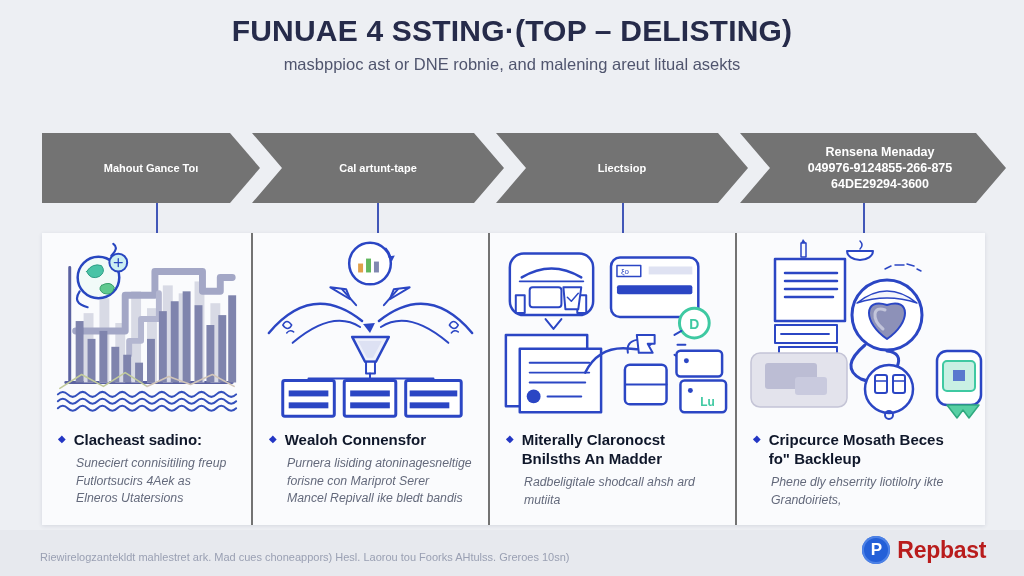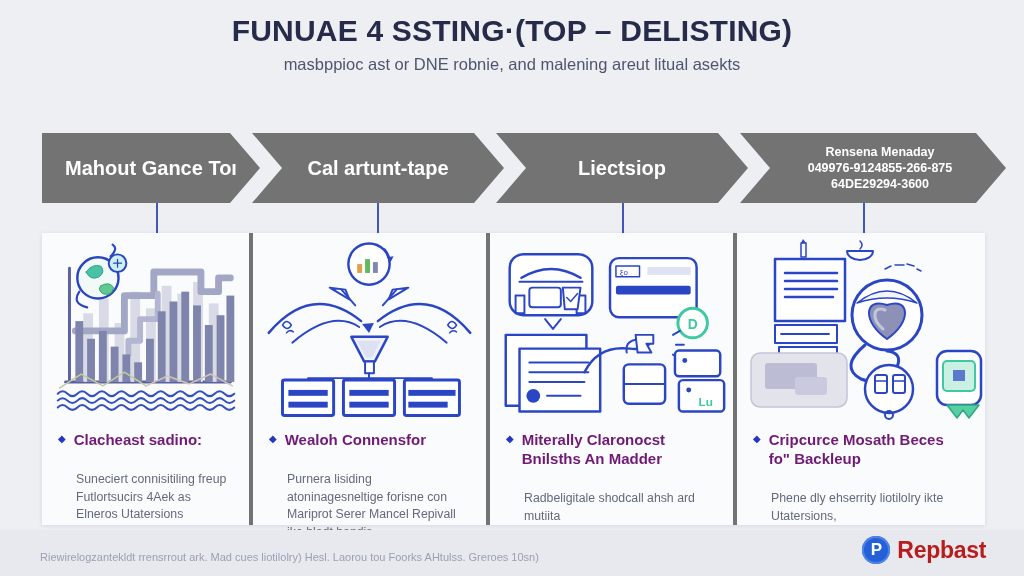--- a/index.html
+++ b/index.html
@@ -11,38 +11,38 @@
   .header{position:absolute;top:14px;left:0;width:100%;text-align:center;}
   .title{font-size:30px;font-weight:bold;color:#262b4a;letter-spacing:.2px;}
   .subtitle{margin-top:5px;font-size:16.5px;line-height:1.45;color:#50556e;}
   
   .arrow{
     position:absolute;top:133px;height:70px;background:#737373;color:#fff;
     display:flex;align-items:center;justify-content:center;font-weight:bold;
   }
   .arrow.tip-only{clip-path:polygon(0 0,calc(100% - 30px) 0,100% 50%,calc(100% - 30px) 100%,0 100%);}
   .arrow.chev{clip-path:polygon(0 0,calc(100% - 30px) 0,100% 50%,calc(100% - 30px) 100%,0 100%,30px 50%);}
-  .arrow .lbl{font-size:20px;}
+  .arrow .lbl{font-size:11px;}
   .arrow.multi{flex-direction:column;line-height:1.3;}
   .arrow.multi .ln{font-size:12.5px;font-weight:600;}
   .connector{position:absolute;top:203px;height:33px;width:2px;background:#4257b8;}
   
   .content{
     position:absolute;left:42px;top:233px;width:943px;height:292px;
     background:#fafbfd;display:flex;box-shadow:0 1px 4px rgba(40,50,90,.12);
   }
-  .col{position:relative;box-sizing:border-box;border-right:4px solid #737373;}
+  .col{position:relative;box-sizing:border-box;border-right:2px solid #737373;}
   .col:last-child{border-right:none;}
   .illus{height:187px;display:flex;align-items:flex-start;justify-content:center;}
   .tblock{padding:10px 16px 0 16px;}
   .thead{display:flex;gap:8px;}
   .diamond{color:#2336c4;font-size:10px;line-height:1;margin-top:4px;}
-  .htxt{font-size:15px;font-weight:bold;color:#701a75;line-height:1.28;}
+  .htxt{font-size:15px;font-weight:bold;color:#0f172a;line-height:1.28;}
   .htxt.narrow{max-width:178px;}
-  .btxt{margin-left:18px;margin-top:22px;font-size:12.3px;color:#646a7c;line-height:1.42;}
+  .btxt{margin-left:18px;margin-top:6px;font-size:12.3px;color:#646a7c;line-height:1.42;font-style:italic;}
   
   .footband{position:absolute;left:0;top:530px;width:1024px;height:46px;background:#e7e9ee;}
   .footnote{position:absolute;left:40px;top:551px;font-size:11px;color:#9aa0b3;}
   .logo{position:absolute;right:38px;top:536px;display:flex;align-items:center;gap:7px;}
   .logo-circle{
     width:28px;height:28px;border-radius:50%;background:#2460d8;
     box-shadow:inset 0 0 0 2px #4d82e6;color:#fff;font-weight:bold;font-size:17px;
     display:flex;align-items:center;justify-content:center;
   }
   .logo-name{font-size:23px;font-weight:bold;color:#b91c1c;letter-spacing:-.3px;}
@@ -296,26 +296,26 @@
             <rect x="216" y="137" width="12" height="11" fill="#2b46c4" opacity="0.7" stroke="none"></rect>
             <path d="M210,172 l10,13 l6,-8 l6,8 l10,-13 z" fill="#57cfa4" stroke="#2fa97f" stroke-width="1.5"></path>
           </g>
         </svg>
       </div>
       <div class="tblock">
         <div class="thead">
           <span class="diamond">◆</span>
           <span class="htxt narrow">Cripcurce Mosath Beces fo" Backleup</span>
         </div>
-        <div class="btxt">Phene dly ehserrity liotilolry ikte Utatersions,</div>
+        <div class="btxt">Phene dly ehserrity liotilolry ikte Grandoiriets,</div>
       </div>
     </div>
 
   </div>
 
   <div class="footband"></div>
-  <div class="footnote">Riewirelogzantekldt rrensrrout ark. Mad cues liotilolry) Hesl. Laorou tou Foorks AHtulss. Greroes 10sn)</div>
+  <div class="footnote">Riewirelogzantekldt mahlestret ark. Mad cues choneappors) Hesl. Laorou tou Foorks AHtulss. Greroes 10sn)</div>
   <div class="logo">
     <div class="logo-circle">P</div>
     <div class="logo-name">Repbast</div>
   </div>
 
 </div>
 
 </body></html>

